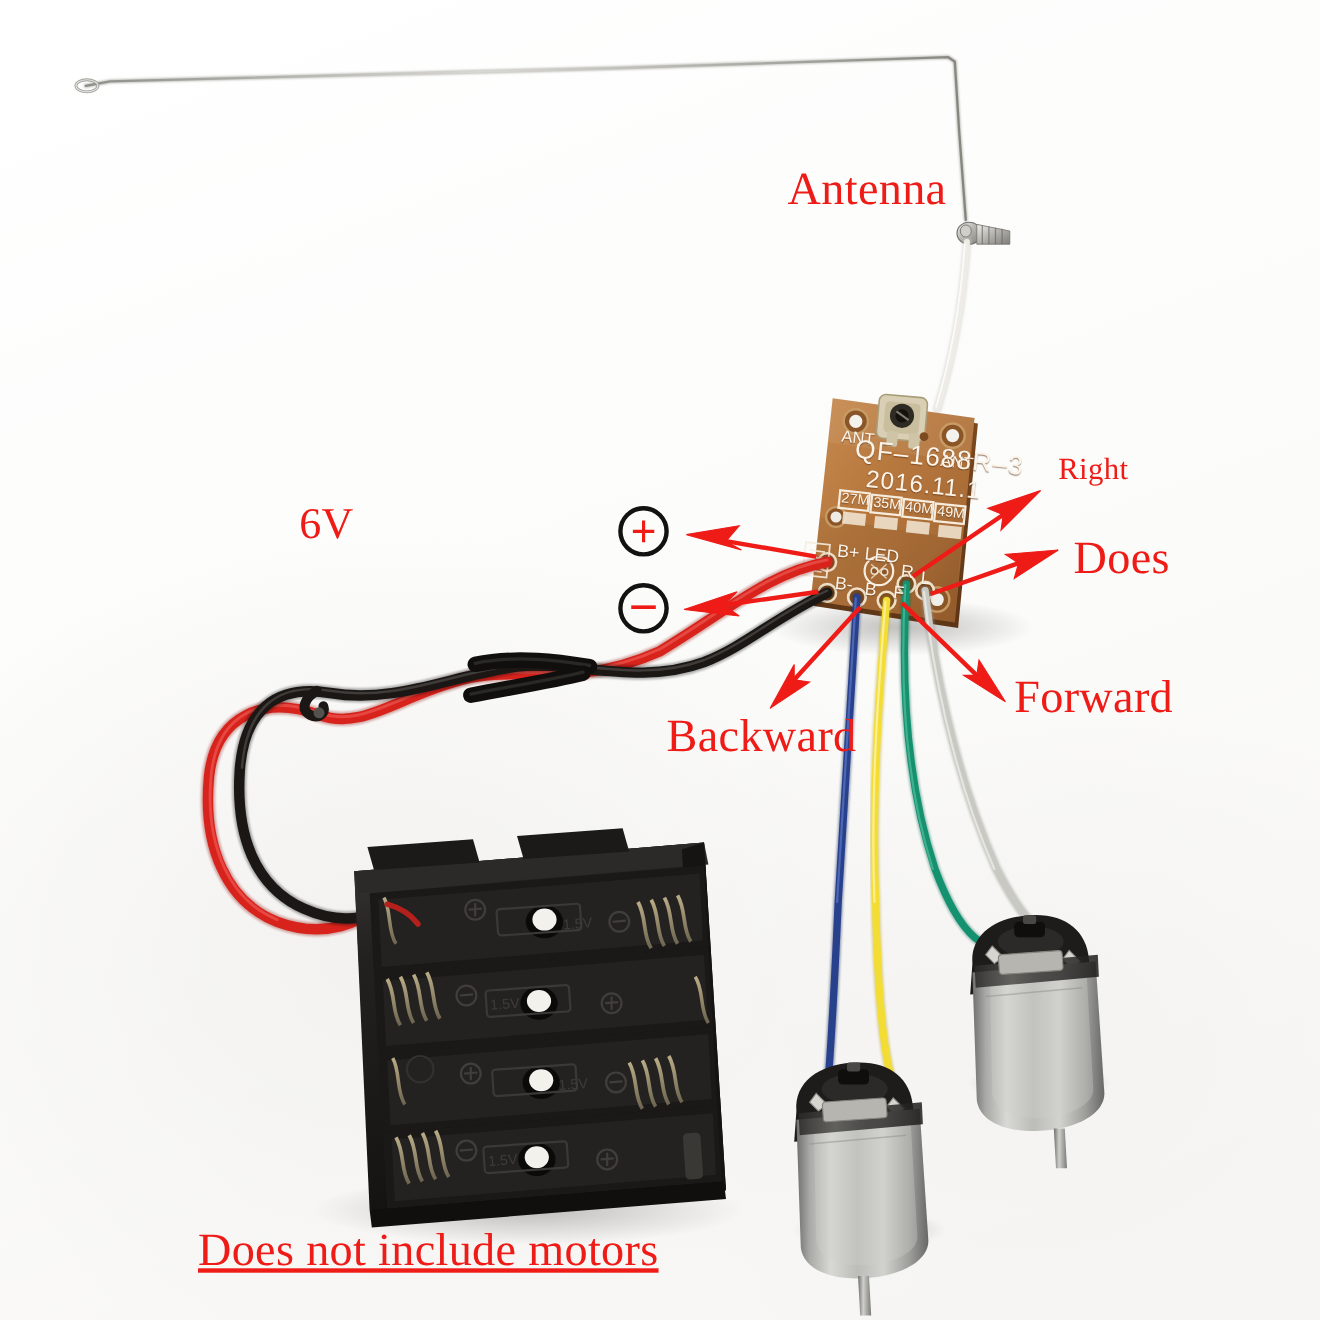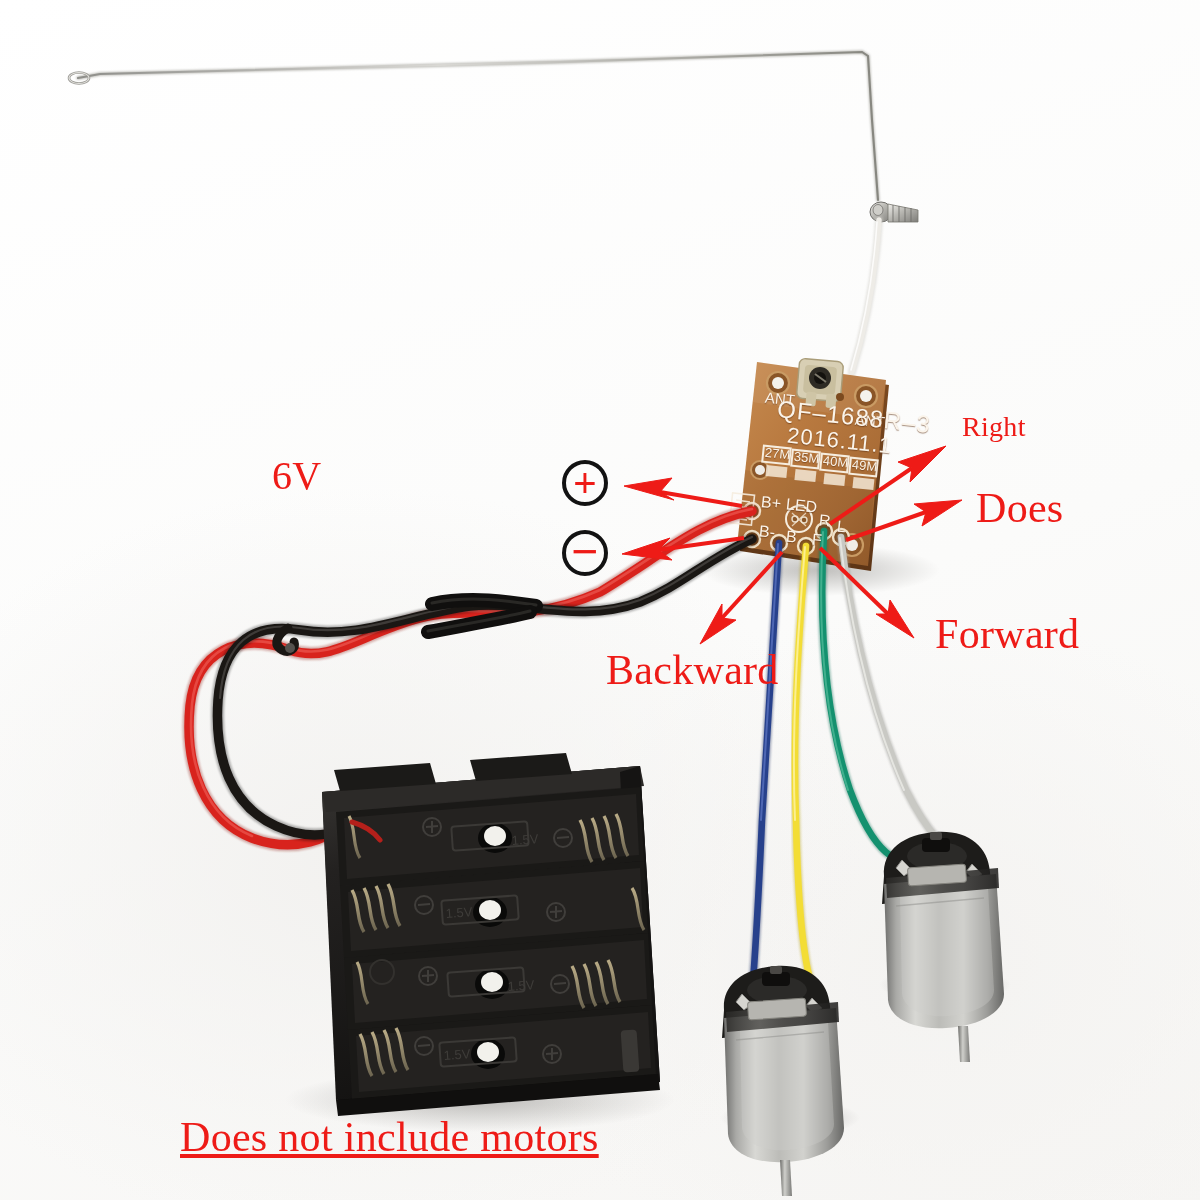--- a/index.html
+++ b/index.html
@@ -28,21 +28,21 @@
     color:#ee1b17;
     font-family:"Liberation Serif",serif;
     font-weight:400;
     white-space:nowrap;
     letter-spacing:.3px;
     line-height:1.05;
   }
   #lbl-antenna{left:716px;top:150px;font-size:42px;}
   #lbl-right{left:962px;top:412px;font-size:28px;}
   #lbl-left{left:976px;top:486px;font-size:42px;}
-  #lbl-forward{left:922px;top:612px;font-size:42px;margin-left:13px;}
+  #lbl-forward{left:922px;top:612px;font-size:42px;}
   #lbl-backward{left:606px;top:648px;font-size:42px;}
   #lbl-6v{left:272px;top:455px;font-size:40px;}
   #lbl-batt{left:272px;top:502px;font-size:40px;}
   #lbl-disclaimer{left:180px;top:1115px;font-size:42px;text-decoration:underline;}
 
   .polsym{
     position:absolute;width:46px;height:46px;border:4px solid #121212;border-radius:50%;
     box-sizing:border-box;
   }
   .polsym .glyph{
@@ -447,20 +447,21 @@
   <div class="silk" style="left:852px;top:458px;font-size:13px;transform:rotate(6deg);">49M</div>
 
   <div class="silk" style="left:761px;top:494px;font-size:16px;transform:rotate(6deg);">B+</div>
   <div class="silk" style="left:786px;top:497px;font-size:16px;transform:rotate(6deg);">LED</div>
   <div class="silk" style="left:759px;top:523px;font-size:16px;transform:rotate(6deg);">B-</div>
   <div class="silk" style="left:786px;top:528px;font-size:16px;transform:rotate(6deg);">B</div>
   <div class="silk" style="left:812px;top:531px;font-size:16px;transform:rotate(6deg);">F</div>
   <div class="silk" style="left:819px;top:512px;font-size:16px;transform:rotate(6deg);">R</div>
   <div class="silk" style="left:837px;top:518px;font-size:16px;transform:rotate(6deg);">L</div>
 
+  <div class="anno" id="lbl-antenna">Antenna</div>
   <div class="anno" id="lbl-right">Right</div>
   <div class="anno" id="lbl-left">Does</div>
   <div class="anno" id="lbl-forward">Forward</div>
   <div class="anno" id="lbl-backward">Backward</div>
   <div class="anno" id="lbl-6v">6V</div>
   <div class="anno" id="lbl-disclaimer">Does not include motors</div>
 
   <div class="polsym" id="sym-plus">
     <span class="glyph">+</span>
   </div>

